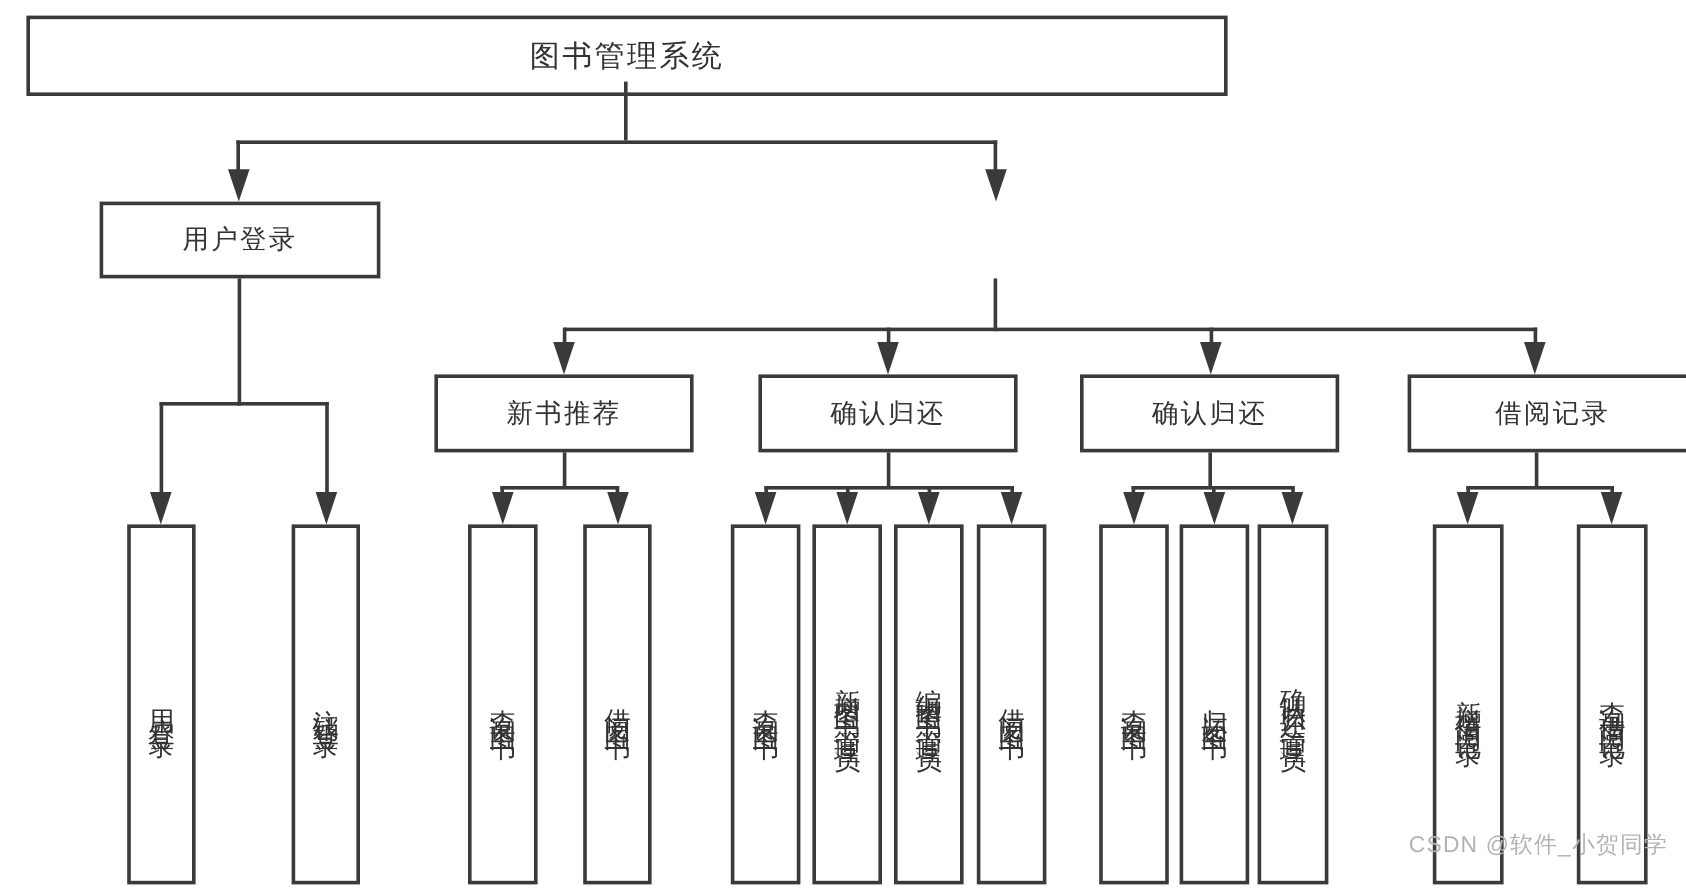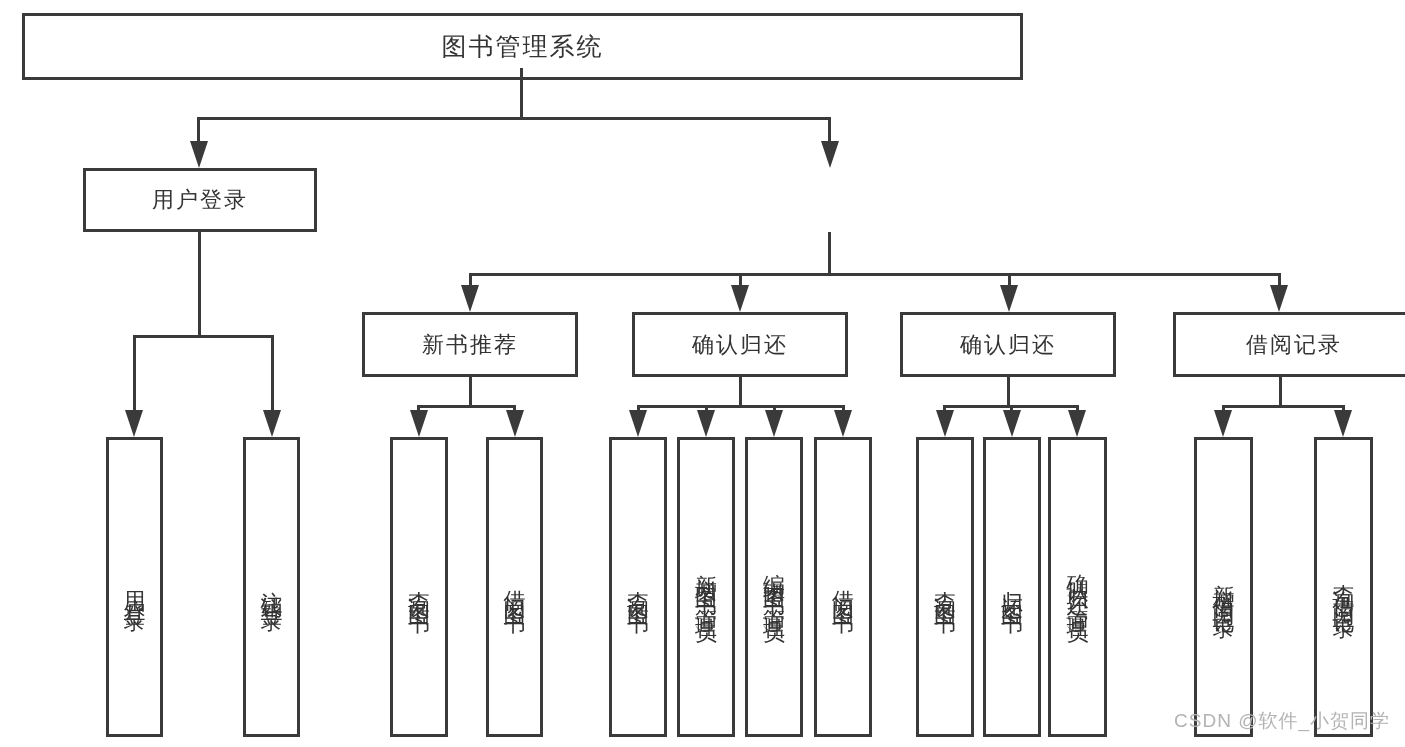--- a/index.html
+++ b/index.html
@@ -143,15 +143,15 @@
   <div class="vbox" style="left:745px; top:437px; width:58px; height:300px;">编辑图书（管理员）</div>
   <div class="vbox" style="left:814px; top:437px; width:58px; height:300px;">借阅图书</div>
 
   <div class="vbox" style="left:916px; top:437px; width:58px; height:300px;">查询图书</div>
   <div class="vbox" style="left:983px; top:437px; width:58px; height:300px;">归还图书</div>
   <div class="vbox" style="left:1048px; top:437px; width:59px; height:300px;">确认归还（管理员）</div>
 
   <div class="vbox" style="left:1194px; top:437px; width:59px; height:300px;">新增借阅记录</div>
   <div class="vbox" style="left:1314px; top:437px; width:59px; height:300px;">查询借阅记录</div>
 
-  <div class="watermark" style="right:15px; top:708px;">CSDN @软件_小贺同学</div>
+  <div class="watermark" style="right:15px; top:691px;">CSDN @软件_小贺同学</div>
 
 </div>
 
 </body></html>

